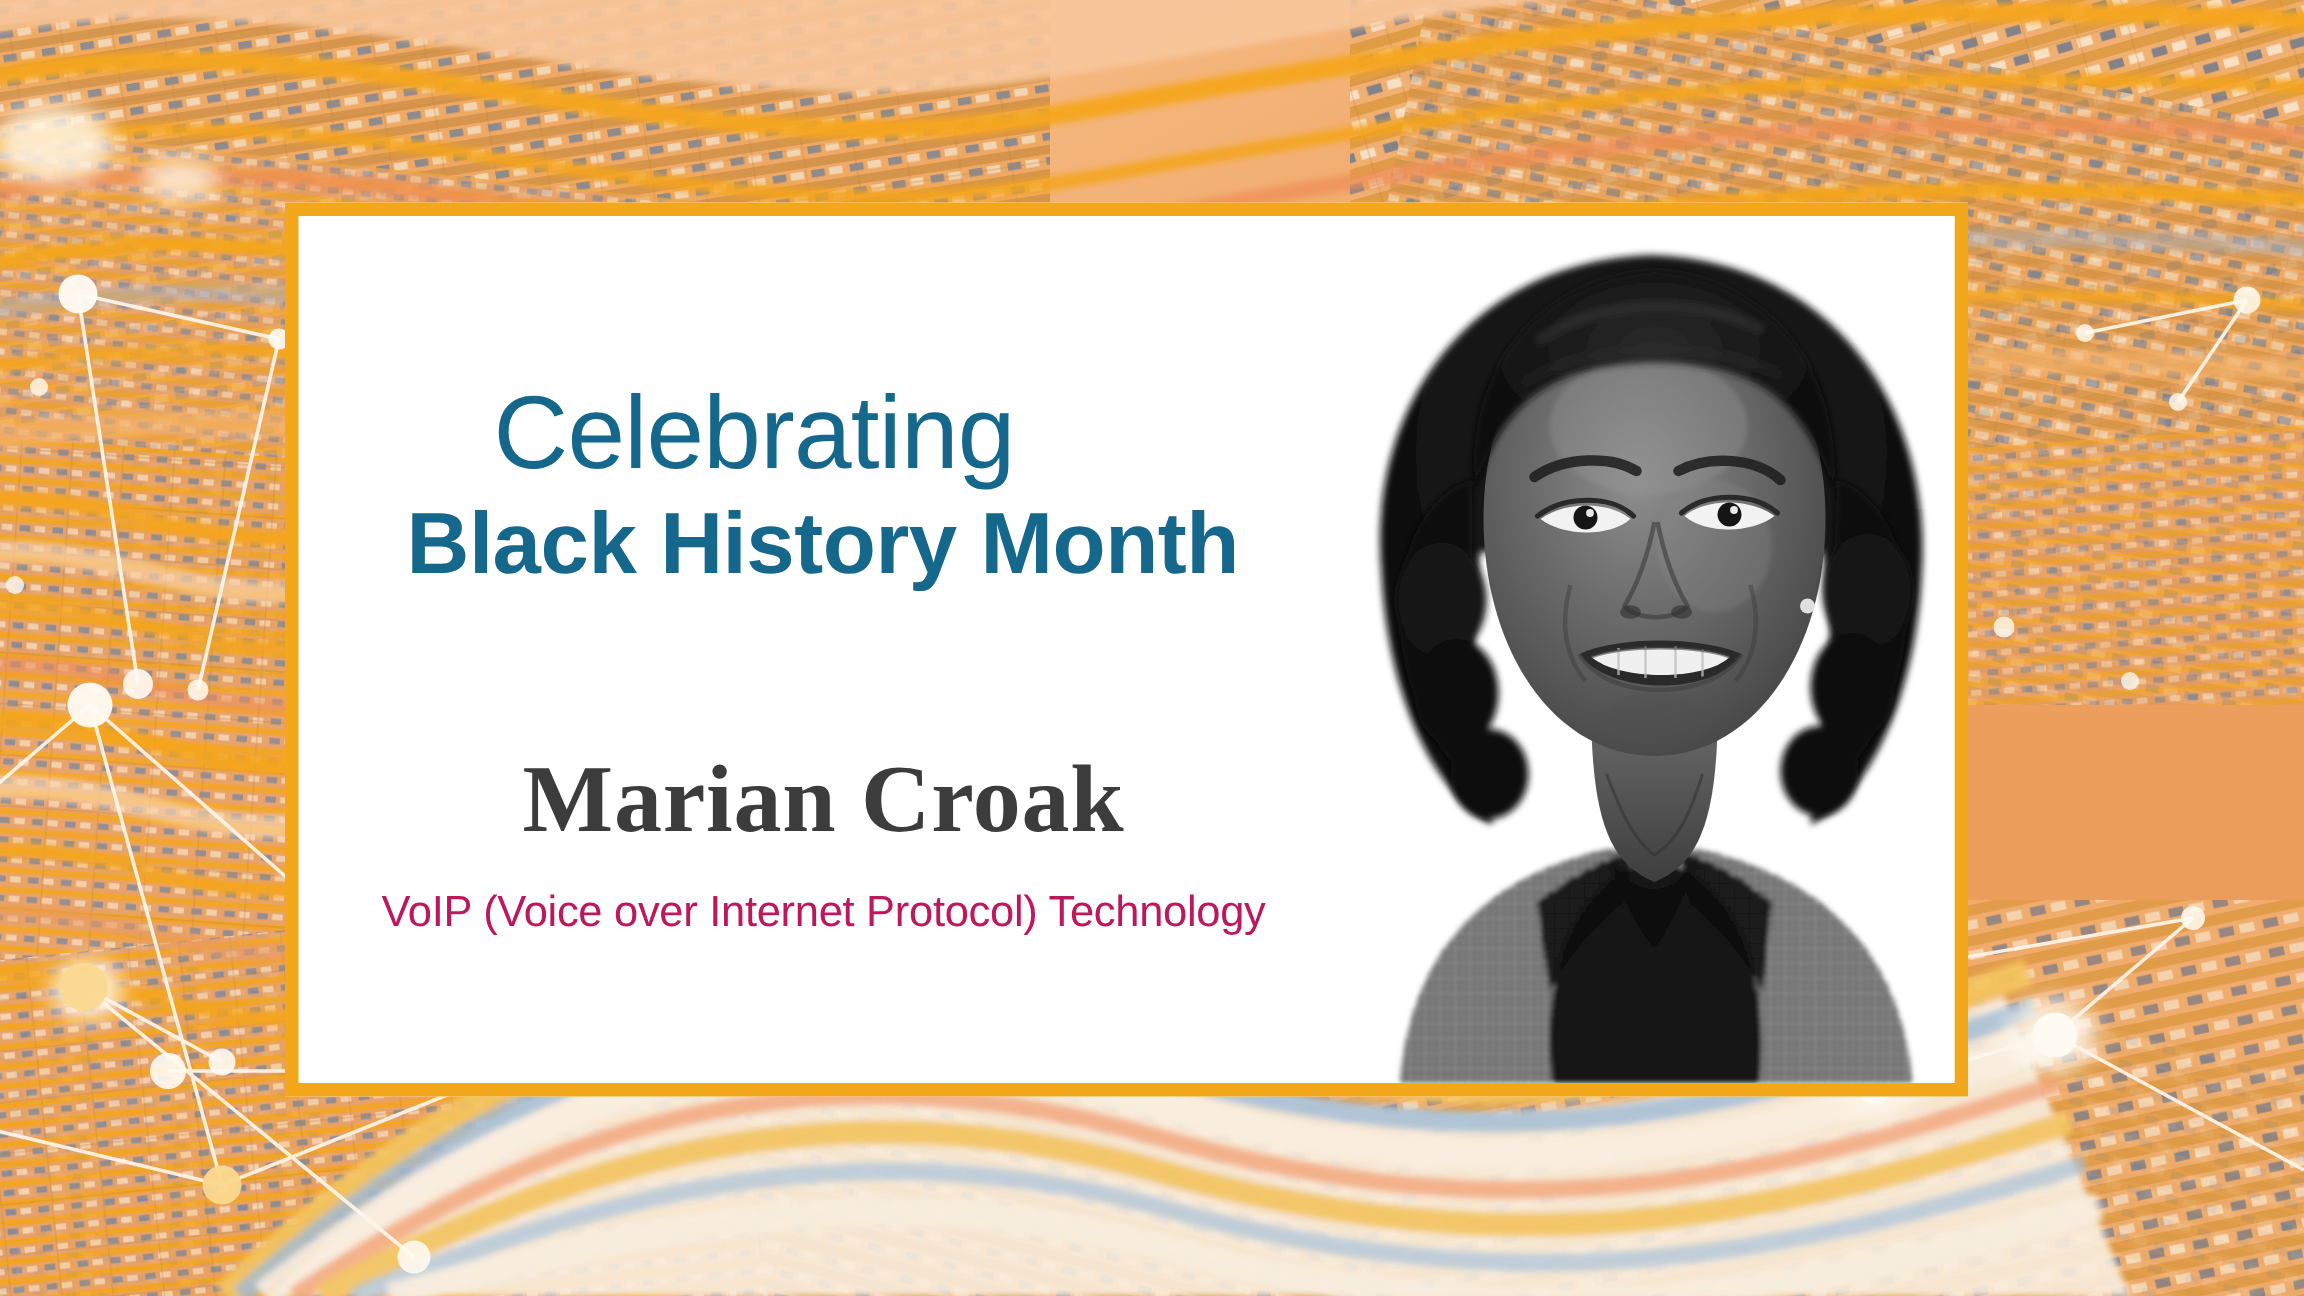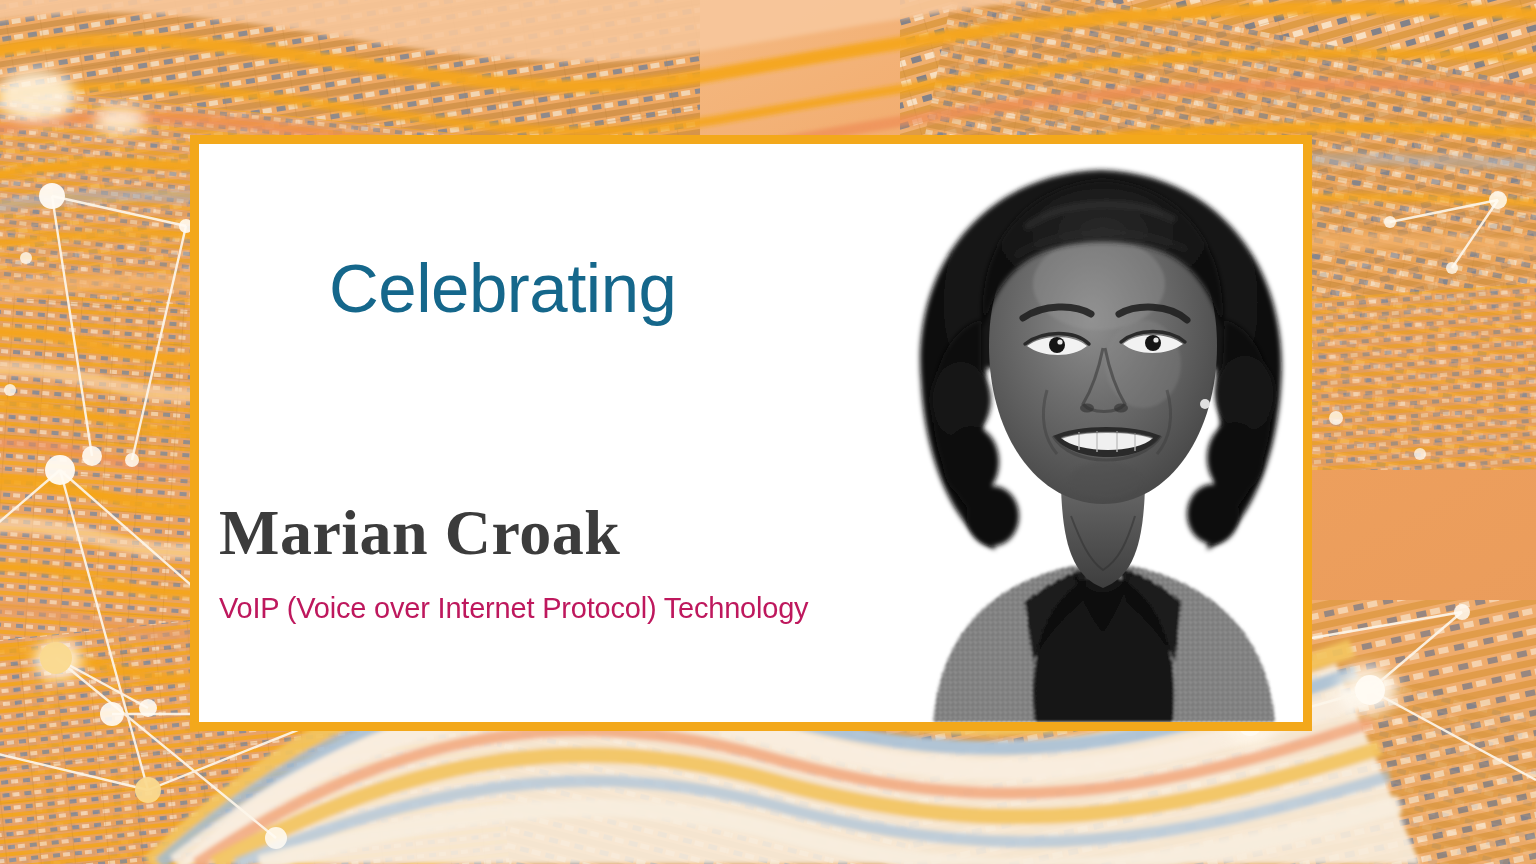--- a/index.html
+++ b/index.html
@@ -50,21 +50,21 @@
     font-size:58px;
     font-weight:bold;
     color:#15678B;
     letter-spacing:-0.3px;
     line-height:1.18;
     margin-top:6px;
     margin-left:-58px;
     white-space:nowrap;
   }
 
-  #person-block { position:absolute; left:20px; top:355px; width:660px; }
+  #person-block { position:absolute; left:20px; top:355px; width:660px; text-align:center; }
   #person-name {
     font-family:"Liberation Serif", serif;
     font-size:64px;
     font-weight:bold;
     color:#3C3C3C;
     letter-spacing:0.5px;
     line-height:1.05;
     white-space:nowrap;
   }
   #person-subtitle {
@@ -298,20 +298,21 @@
       <circle cx="1420" cy="454" r="6" opacity="0.75"></circle>
     </g>
   </svg>
 
   <div id="card">
 
     <div id="card-text">
 
       <div id="heading-block">
         <div id="heading-line1">Celebrating</div>
+        <div id="heading-line2">Black History Month</div>
       </div>
 
       <div id="person-block">
         <div id="person-name">Marian Croak</div>
         <div id="person-subtitle">VoIP (Voice over Internet Protocol) Technology</div>
       </div>
 
     </div>
 
     <div id="portrait-wrap">

